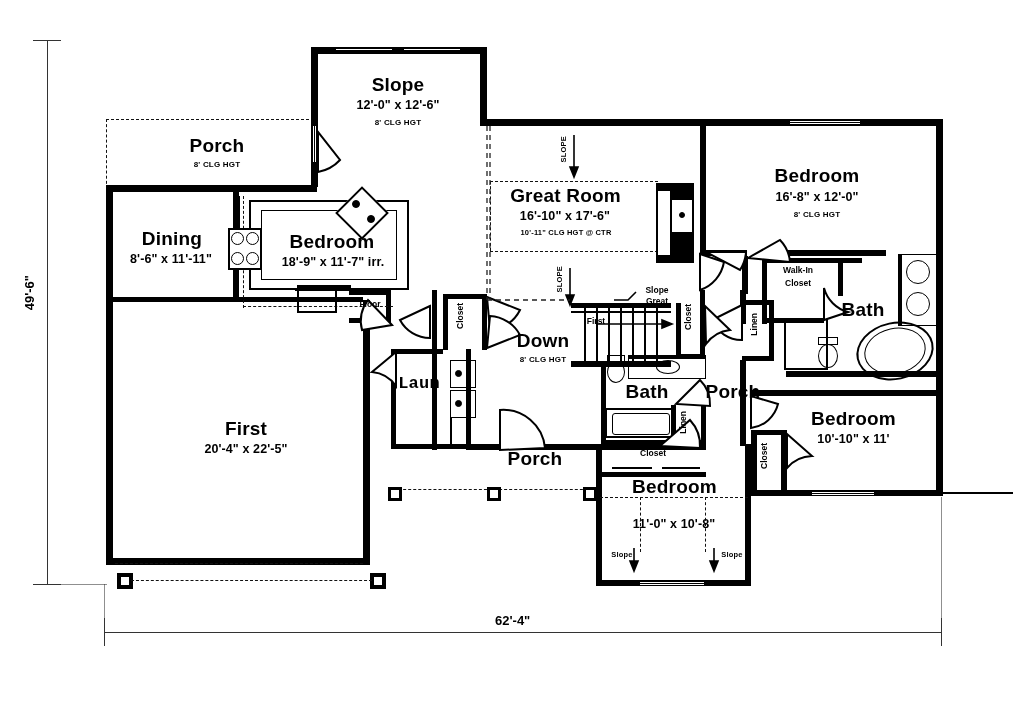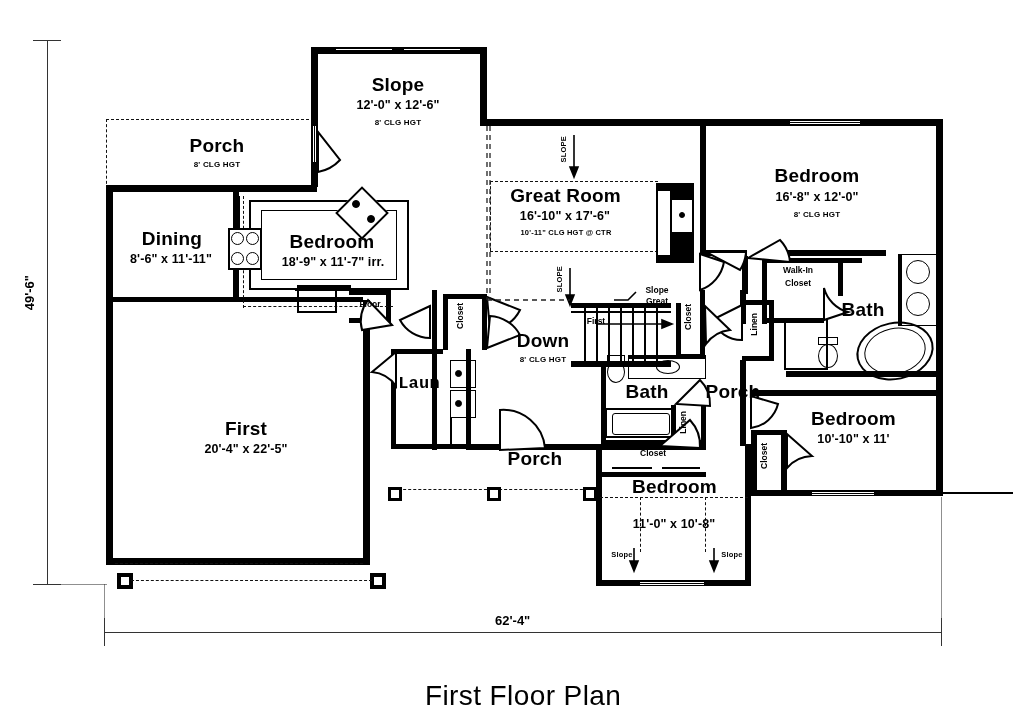--- a/index.html
+++ b/index.html
@@ -344,15 +344,14 @@
   <div class="lbl tiny9" style="left:768px;top:279px;width:60px;">Closet</div>
   <div class="lbl tiny9" style="left:637px;top:286px;width:40px;">Slope</div>
   <div class="lbl tiny9" style="left:637px;top:297px;width:40px;">Great</div>
   <div class="lbl tiny9" style="left:576px;top:317px;width:40px;">First</div>
 
   <div class="lbl tiny vert" style="left:560px;top:136px;width:12px;">SLOPE</div>
   <div class="lbl tiny vert" style="left:556px;top:266px;width:12px;">SLOPE</div>
   <div class="lbl tiny" style="left:602px;top:551px;width:40px;">Slope</div>
   <div class="lbl tiny" style="left:712px;top:551px;width:40px;">Slope</div>
 
-  <div class="title" style="left:425px;top:680px;">First Floor Plan</div>
 
 </div>
 
 </body></html>

